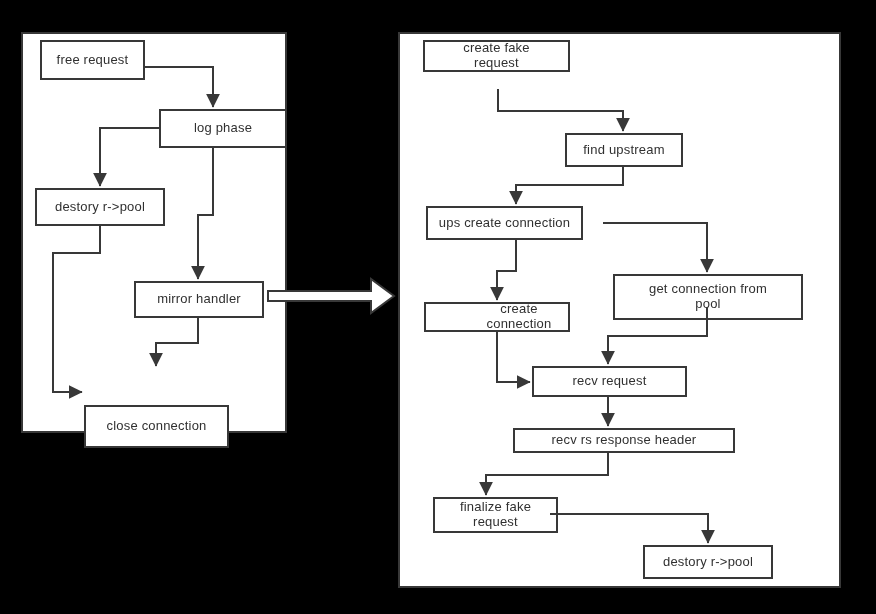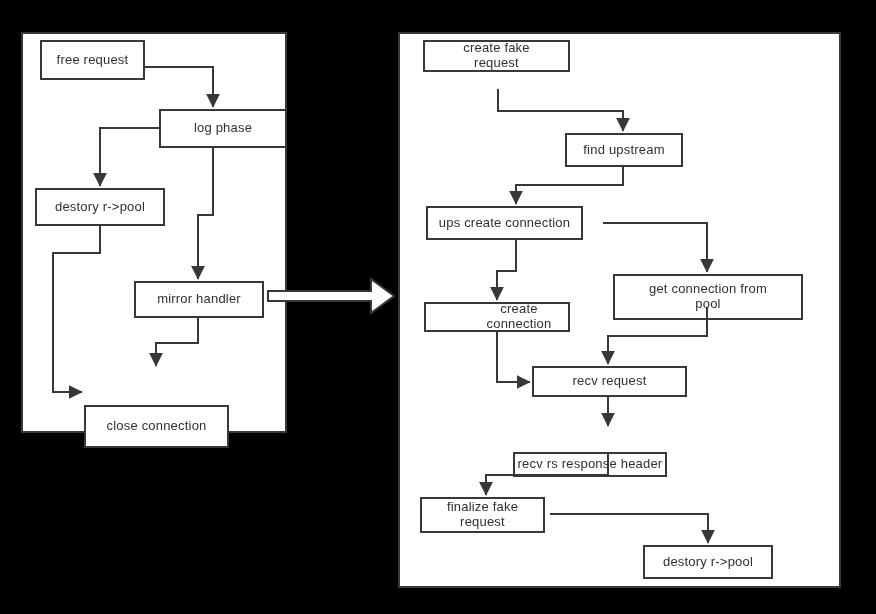--- a/index.html
+++ b/index.html
@@ -46,22 +46,22 @@
   <div class="node" style="left:84px;top:368px;width:145px;height:43px;margin-top:37px;">close connection</div>
 
   <div class="node" style="left:423px;top:40px;width:147px;height:32px;">create fake
 request</div>
   <div class="node" style="left:565px;top:133px;width:118px;height:34px;">find upstream</div>
   <div class="node" style="left:404px;top:206px;width:157px;height:34px;margin-left:22px;">ups create connection</div>
   <div class="node" style="left:424px;top:302px;width:146px;height:30px;padding-left:44px;">create connection</div>
   <div class="node" style="left:613px;top:274px;width:190px;height:46px;">get connection from
 pool</div>
   <div class="node" style="left:532px;top:366px;width:155px;height:31px;">recv request</div>
-  <div class="node" style="left:513px;top:452px;width:154px;height:25px;">recv rs response header</div>
-  <div class="node" style="left:420px;top:497px;width:125px;height:36px;">finalize fake
+  <div class="node" style="left:513px;top:428px;width:222px;height:25px;">recv rs response header</div>
+  <div class="node" style="left:433px;top:497px;width:125px;height:36px;">finalize fake
 request</div>
   <div class="node" style="left:643px;top:545px;width:130px;height:34px;">destory r-&gt;pool</div>
 
   <svg class="wires" width="876" height="614" viewBox="0 0 876 614">
     <defs>
       <marker id="arrow" viewBox="0 0 10 10" refX="9.5" refY="5" markerWidth="7" markerHeight="7" orient="auto">
         <path d="M0,0 L10,5 L0,10 z" fill="#383838"></path>
       </marker>
     </defs>
 

